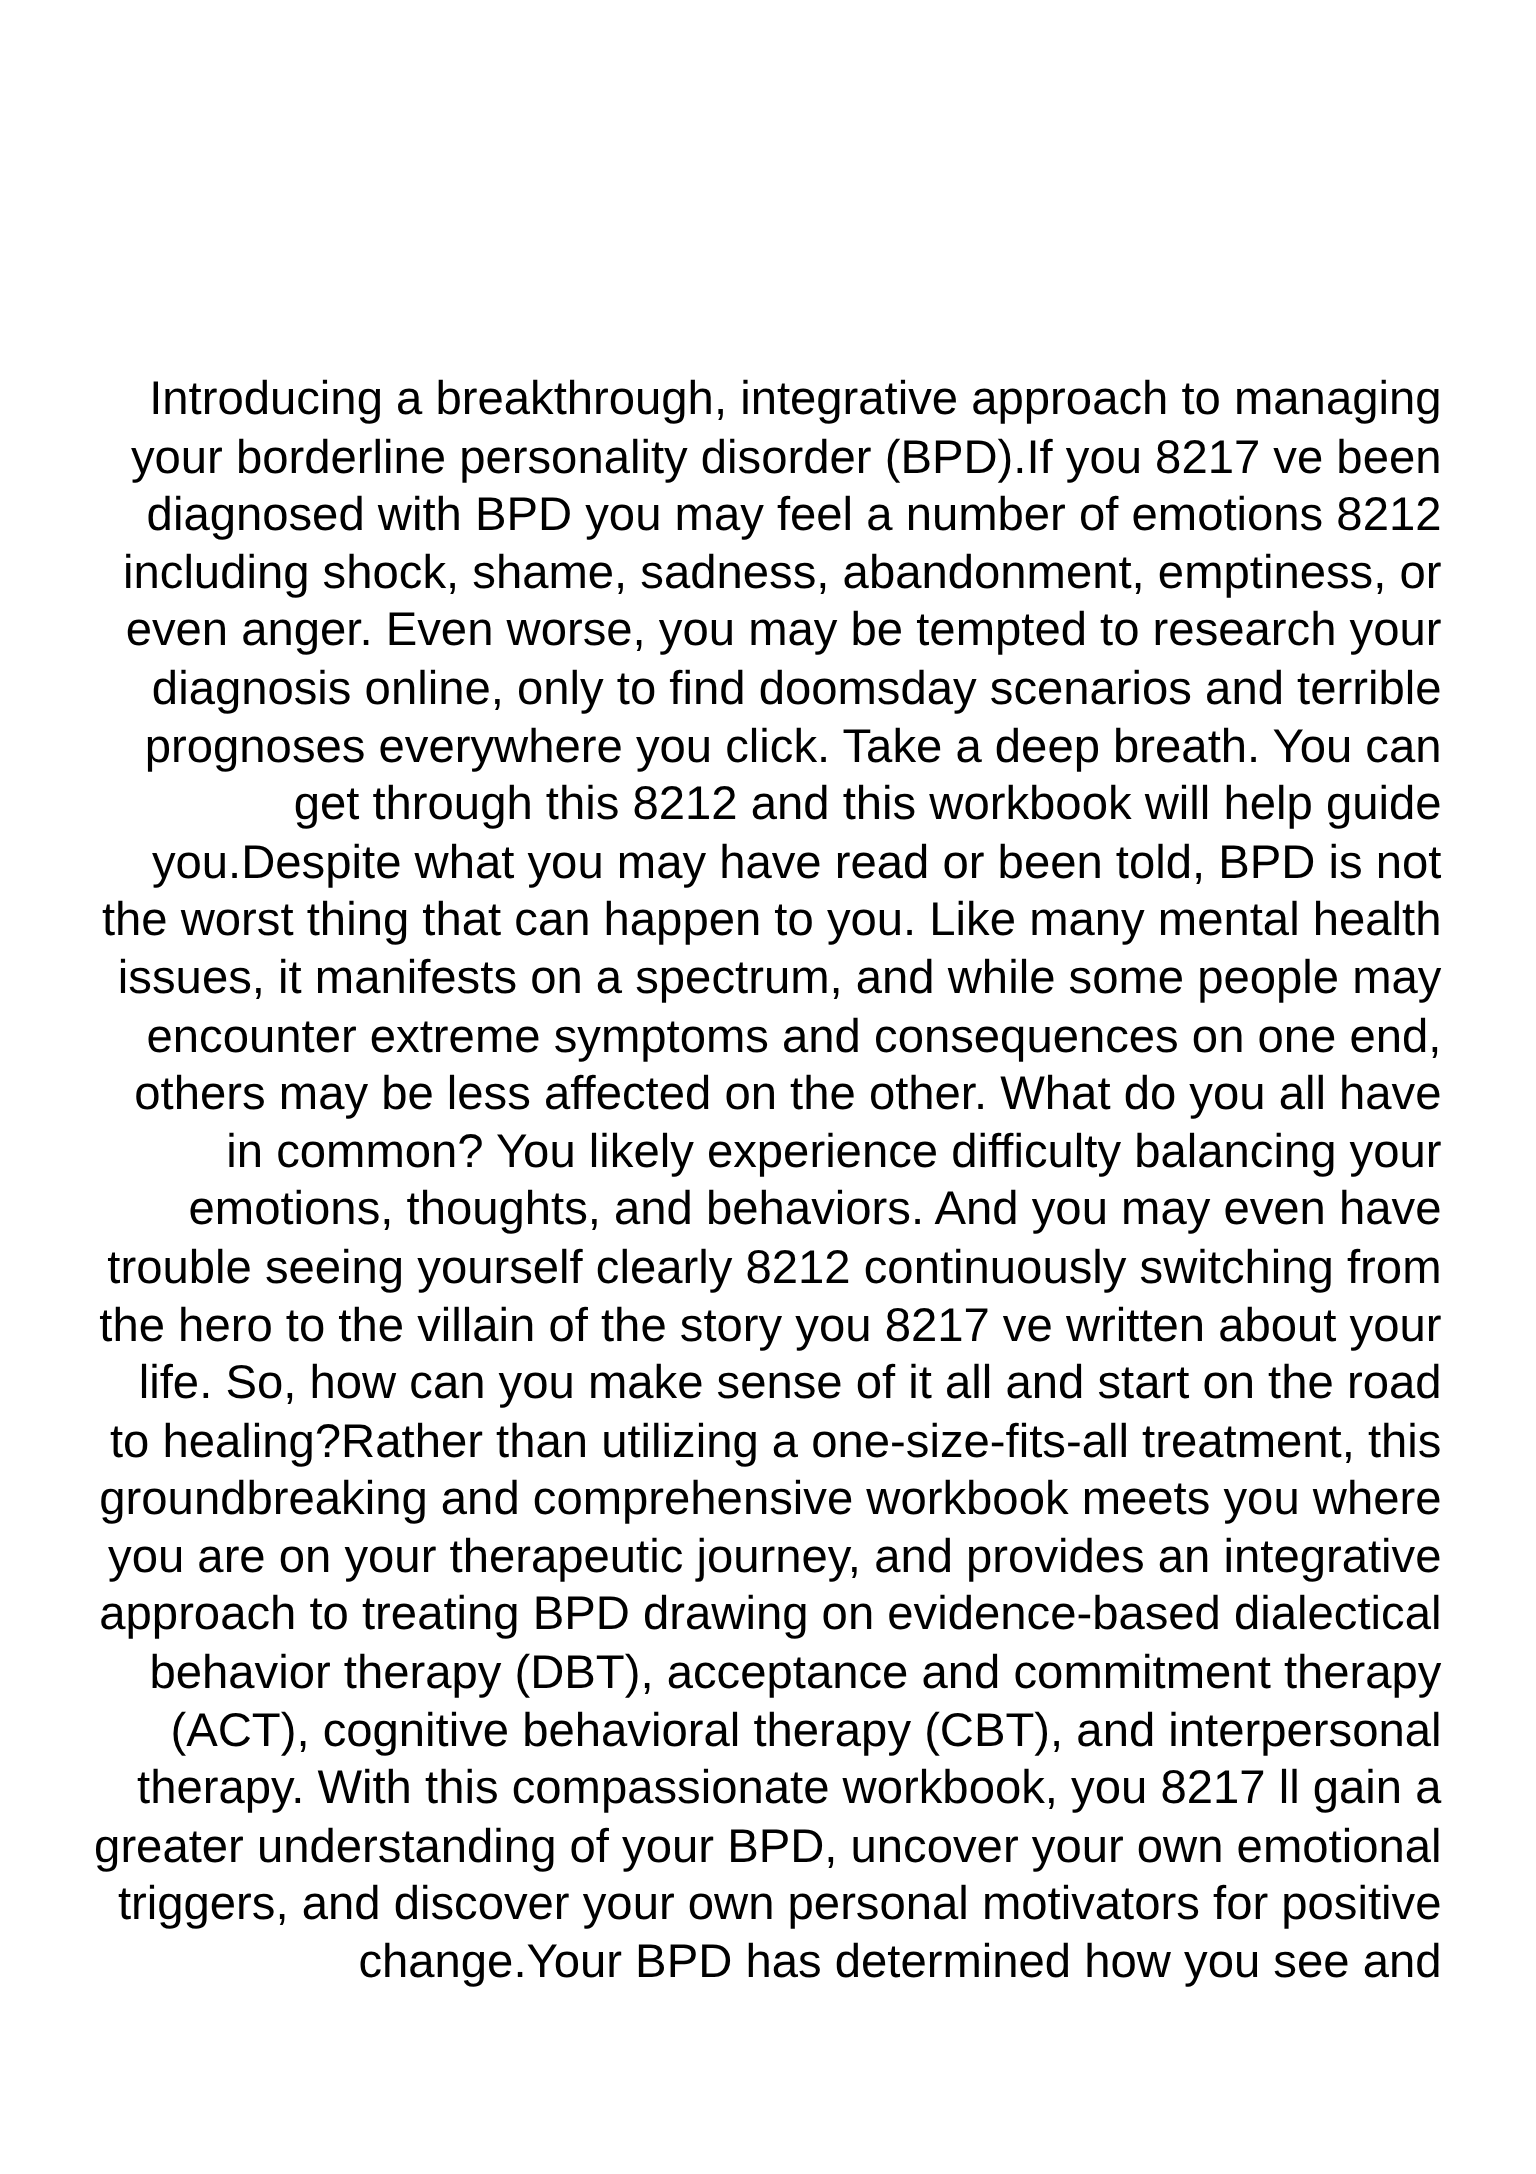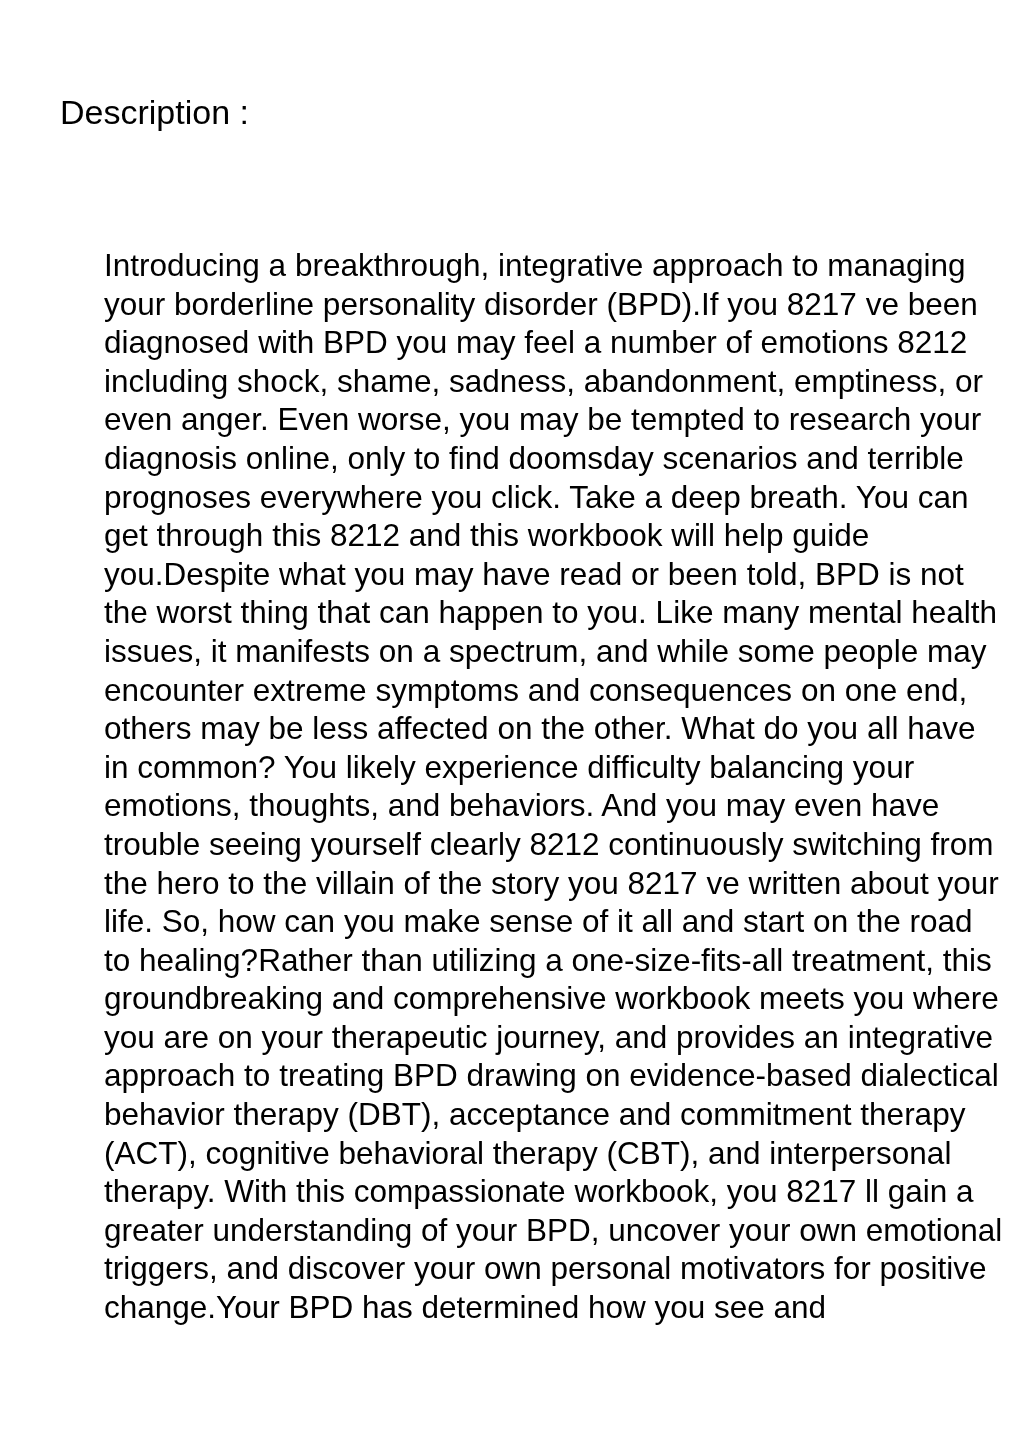--- a/index.html
+++ b/index.html
@@ -39,29 +39,27 @@
   .description-body {
     position: absolute;
     left: 59px;
     top: 246px;
     width: 902px;
     font-size: 31.5px;
     line-height: 38.6px;
     font-weight: 400;
     letter-spacing: 0px;
     color: #000000;
-    text-align: left;
+    text-align: right;
     word-spacing: 0px;
     overflow: hidden;
     max-height: 1200px;
-    margin-left: 45px;
   }
 </style>
 </head>
 <body>
 
 <div class="page">
 
-  <h1 class="page-title">Description :</h1>
 
   <div class="description-body">Introducing a breakthrough, integrative approach to managing your borderline personality disorder (BPD).If you 8217 ve been diagnosed with BPD you may feel a number of emotions 8212 including shock, shame, sadness, abandonment, emptiness, or even anger. Even worse, you may be tempted to research your diagnosis online, only to find doomsday scenarios and terrible prognoses everywhere you click. Take a deep breath. You can get through this 8212 and this workbook will help guide you.Despite what you may have read or been told, BPD is not the worst thing that can happen to you. Like many mental health issues, it manifests on a spectrum, and while some people may encounter extreme symptoms and consequences on one end, others may be less affected on the other. What do you all have in common? You likely experience difficulty balancing your emotions, thoughts, and behaviors. And you may even have trouble seeing yourself clearly 8212 continuously switching from the hero to the villain of the story you 8217 ve written about your life. So, how can you make sense of it all and start on the road to healing?Rather than utilizing a one-size-fits-all treatment, this groundbreaking and comprehensive workbook meets you where you are on your therapeutic journey, and provides an integrative approach to treating BPD drawing on evidence-based dialectical behavior therapy (DBT), acceptance and commitment therapy (ACT), cognitive behavioral therapy (CBT), and interpersonal therapy. With this compassionate workbook, you 8217 ll gain a greater understanding of your BPD, uncover your own emotional triggers, and discover your own personal motivators for positive change.Your BPD has determined how you see and</div>
 
 </div>
 
 </body></html>

